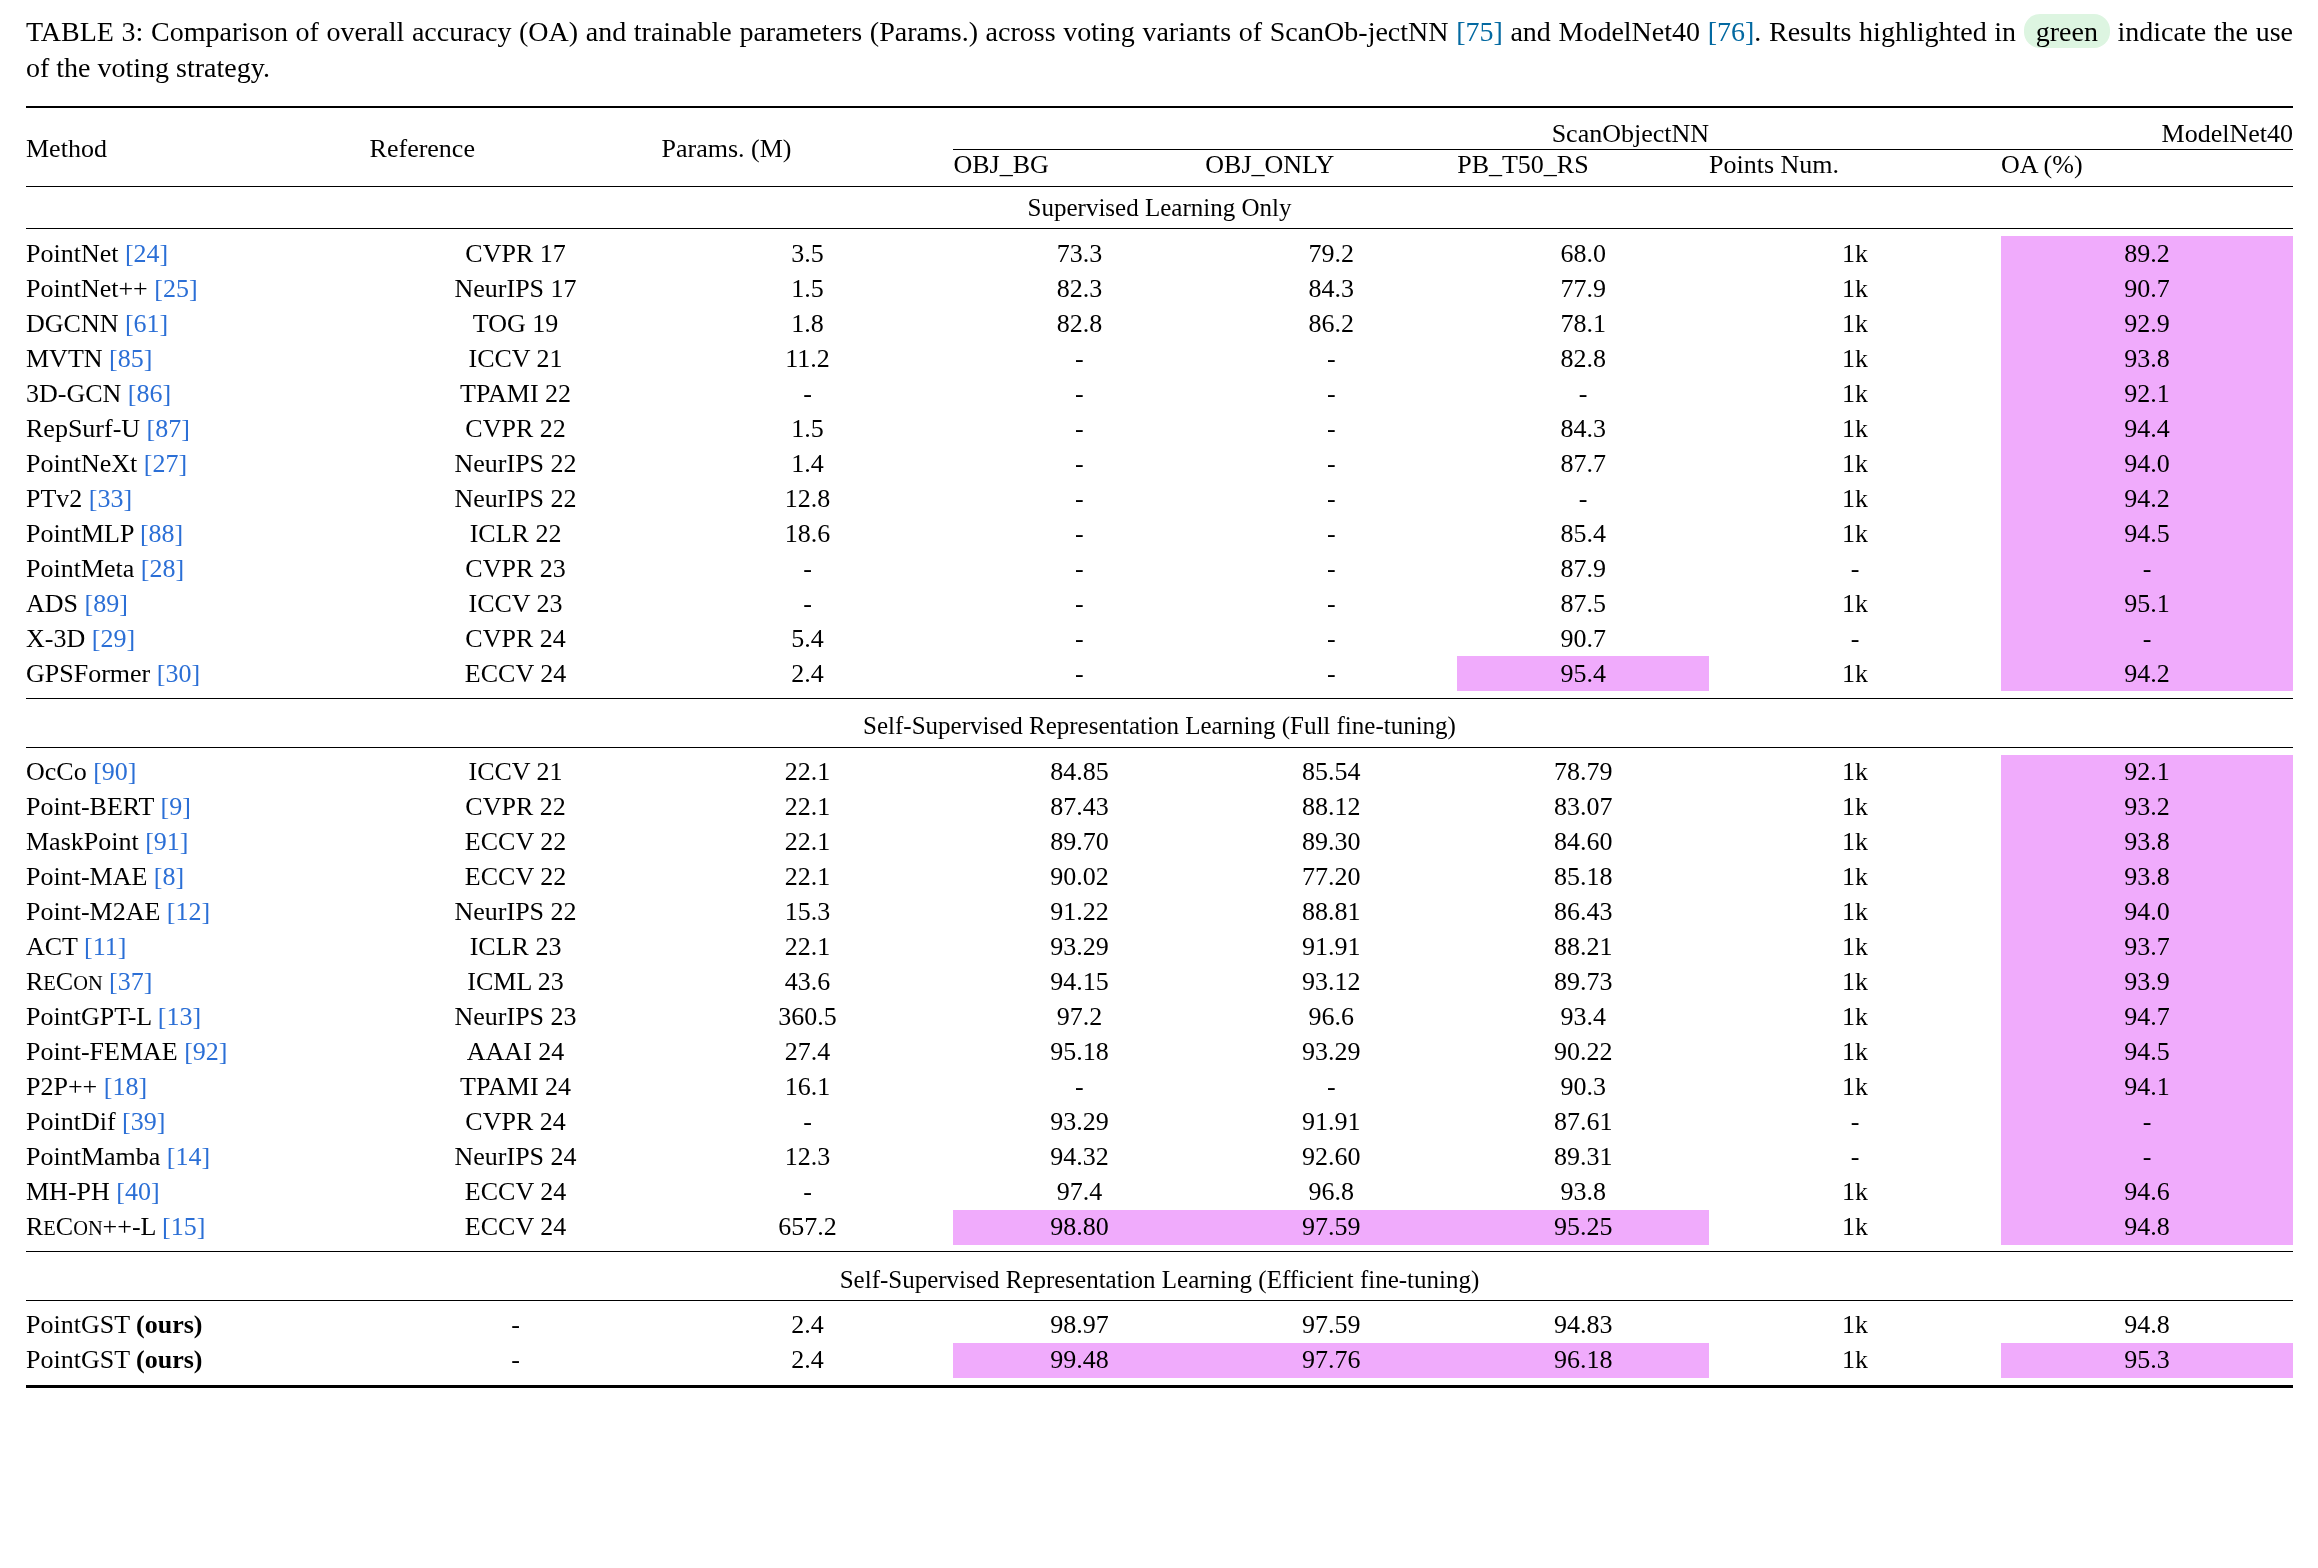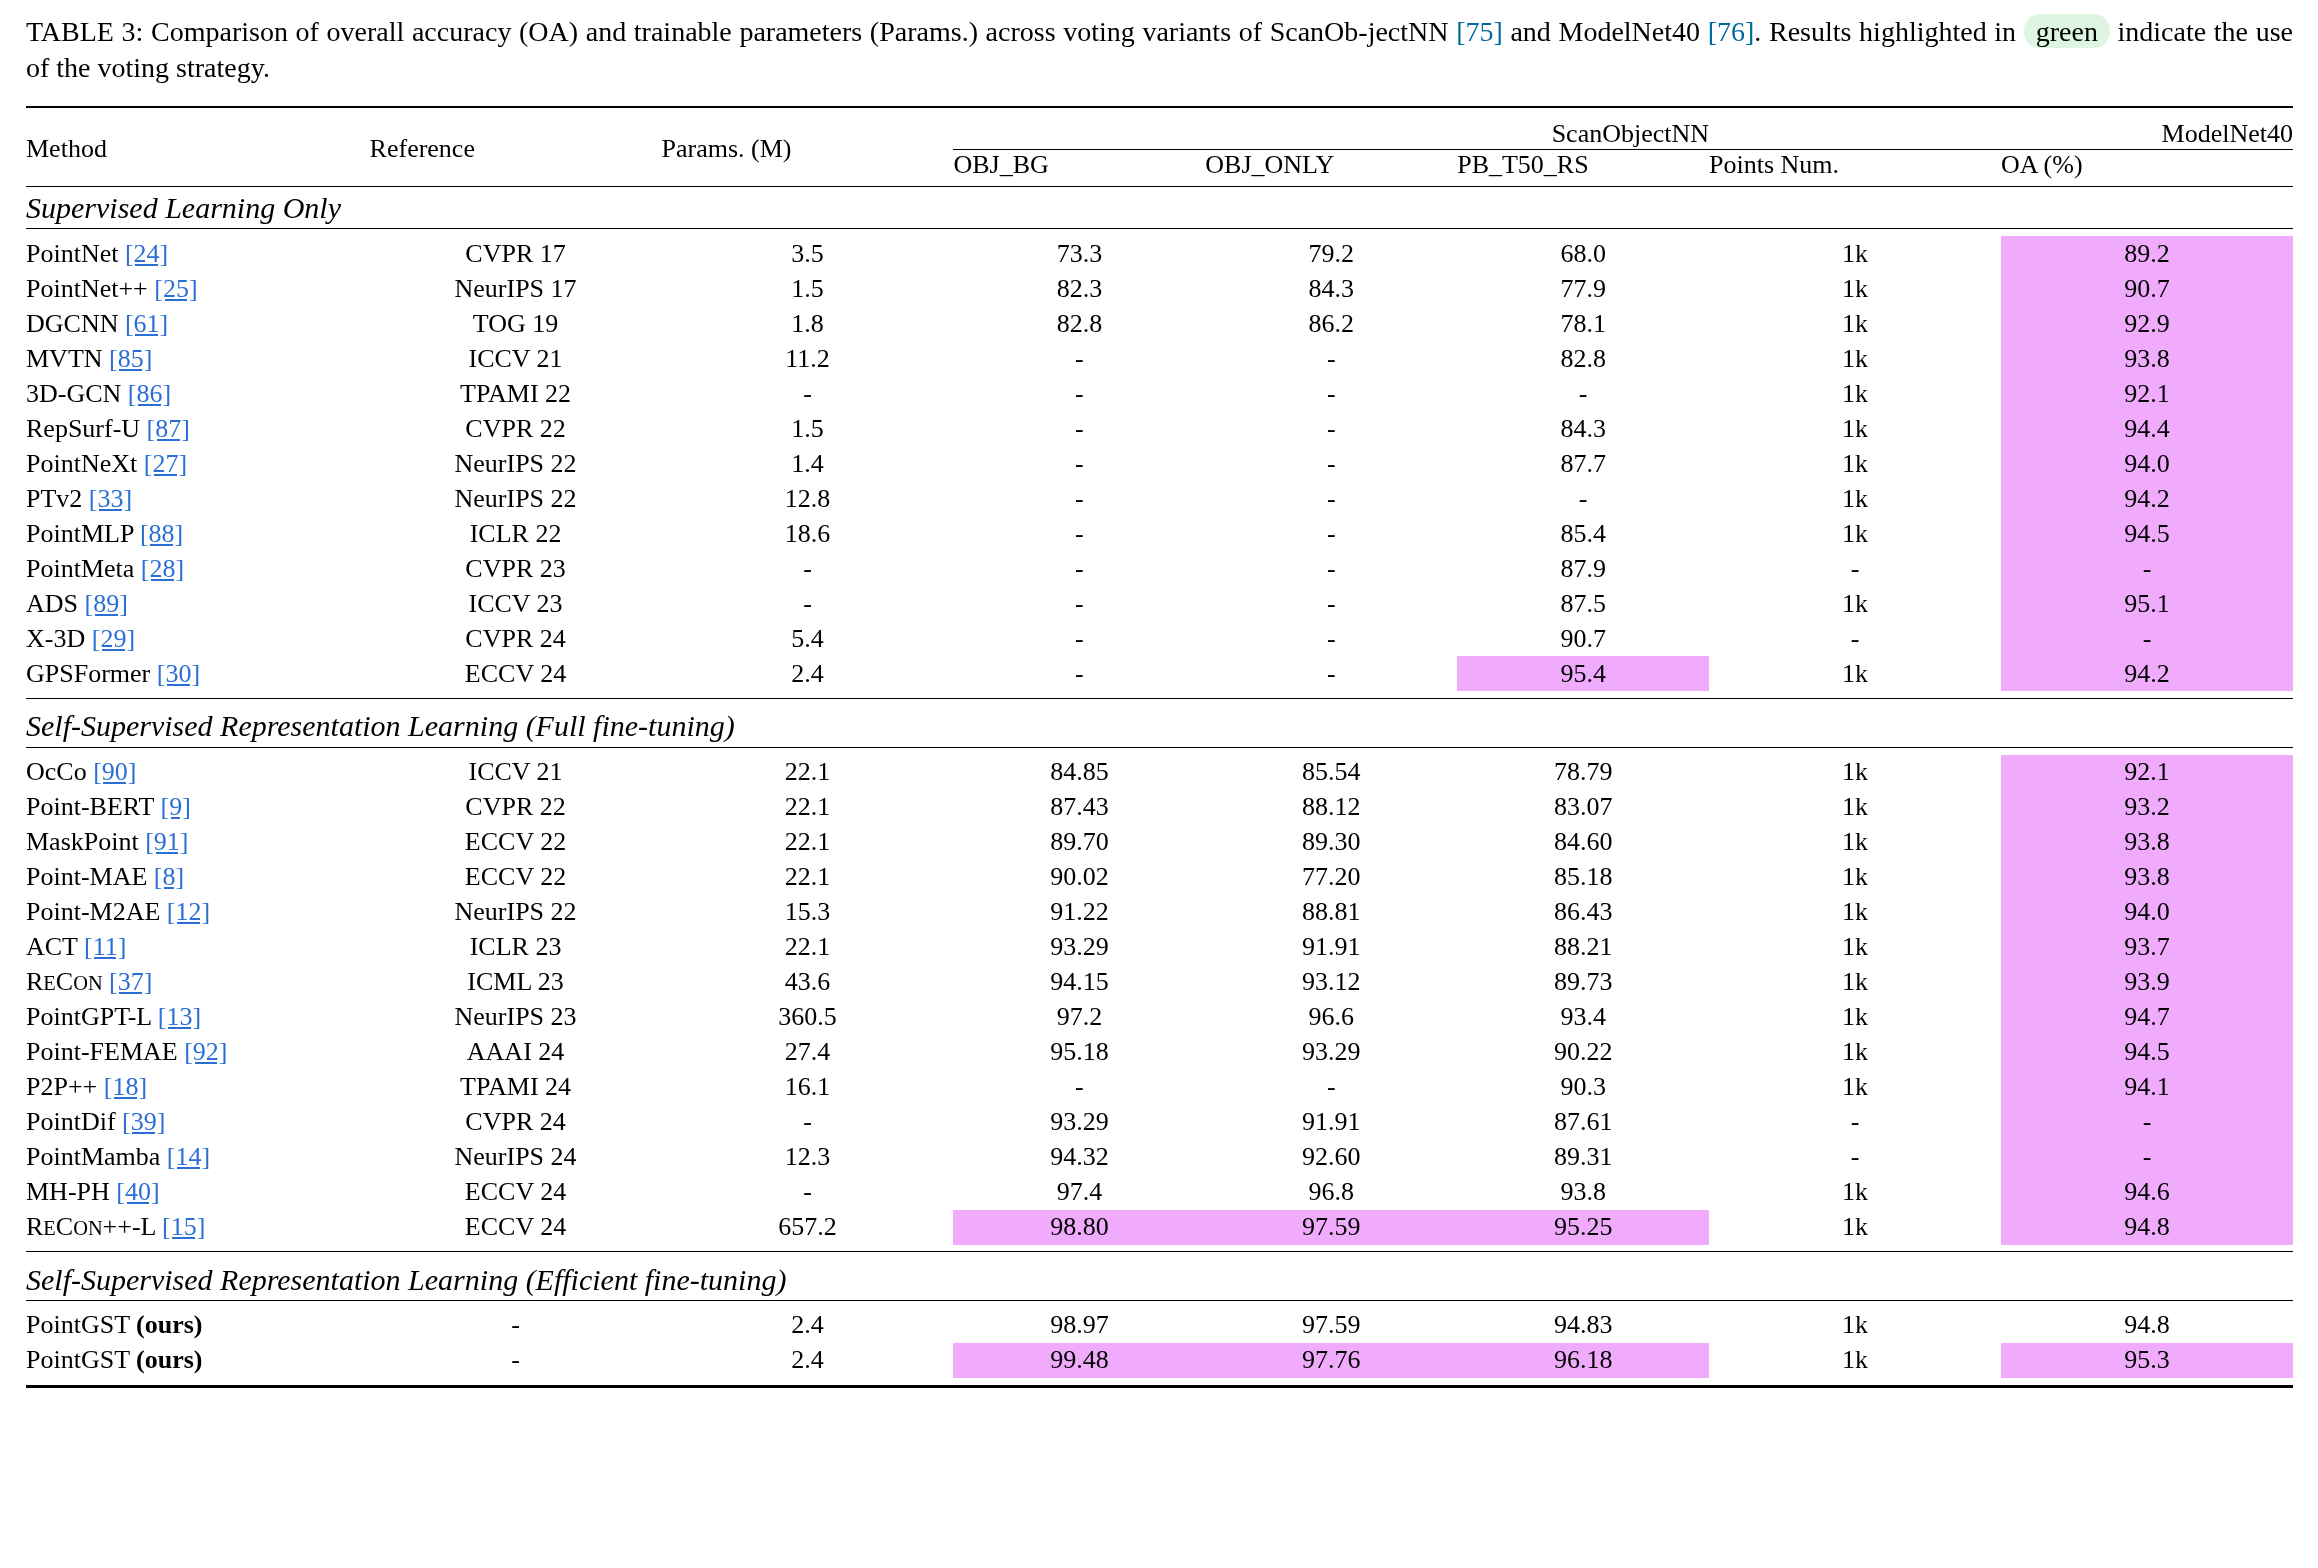--- a/index.html
+++ b/index.html
@@ -61,29 +61,28 @@
   .grp-head {
     text-align: center;
     font-size: 26px;
     padding-bottom: 3px;
   }
   .grp-underline {
     border-bottom: 1.2px solid #000;
     text-align: right;
   }
   .section-row td {
-    text-align: left;
-    font-style: italic;
-    font-size: 30px;
+    text-align: center;
+    font-size: 25px;
     height: 41px;
   }
   .hl { background: #f0abfc; }
   .bold { font-weight: bold; }
   .sc-small { font-size: 20.4px; }
-  .ref-link { color: #2b6fd6; text-decoration: underline; }
+  .ref-link { color: #2b6fd6; }
   .cw-method { width: 266px; }
   .cw-ref { width: 226px; }
   .cw-params { width: 226px; }
   .cw-sonn { width: 195px; }
   .cw-pts { width: 226px; }
   .cw-oa { width: 226px; }
 </style>
 </head>
 <body>
 

